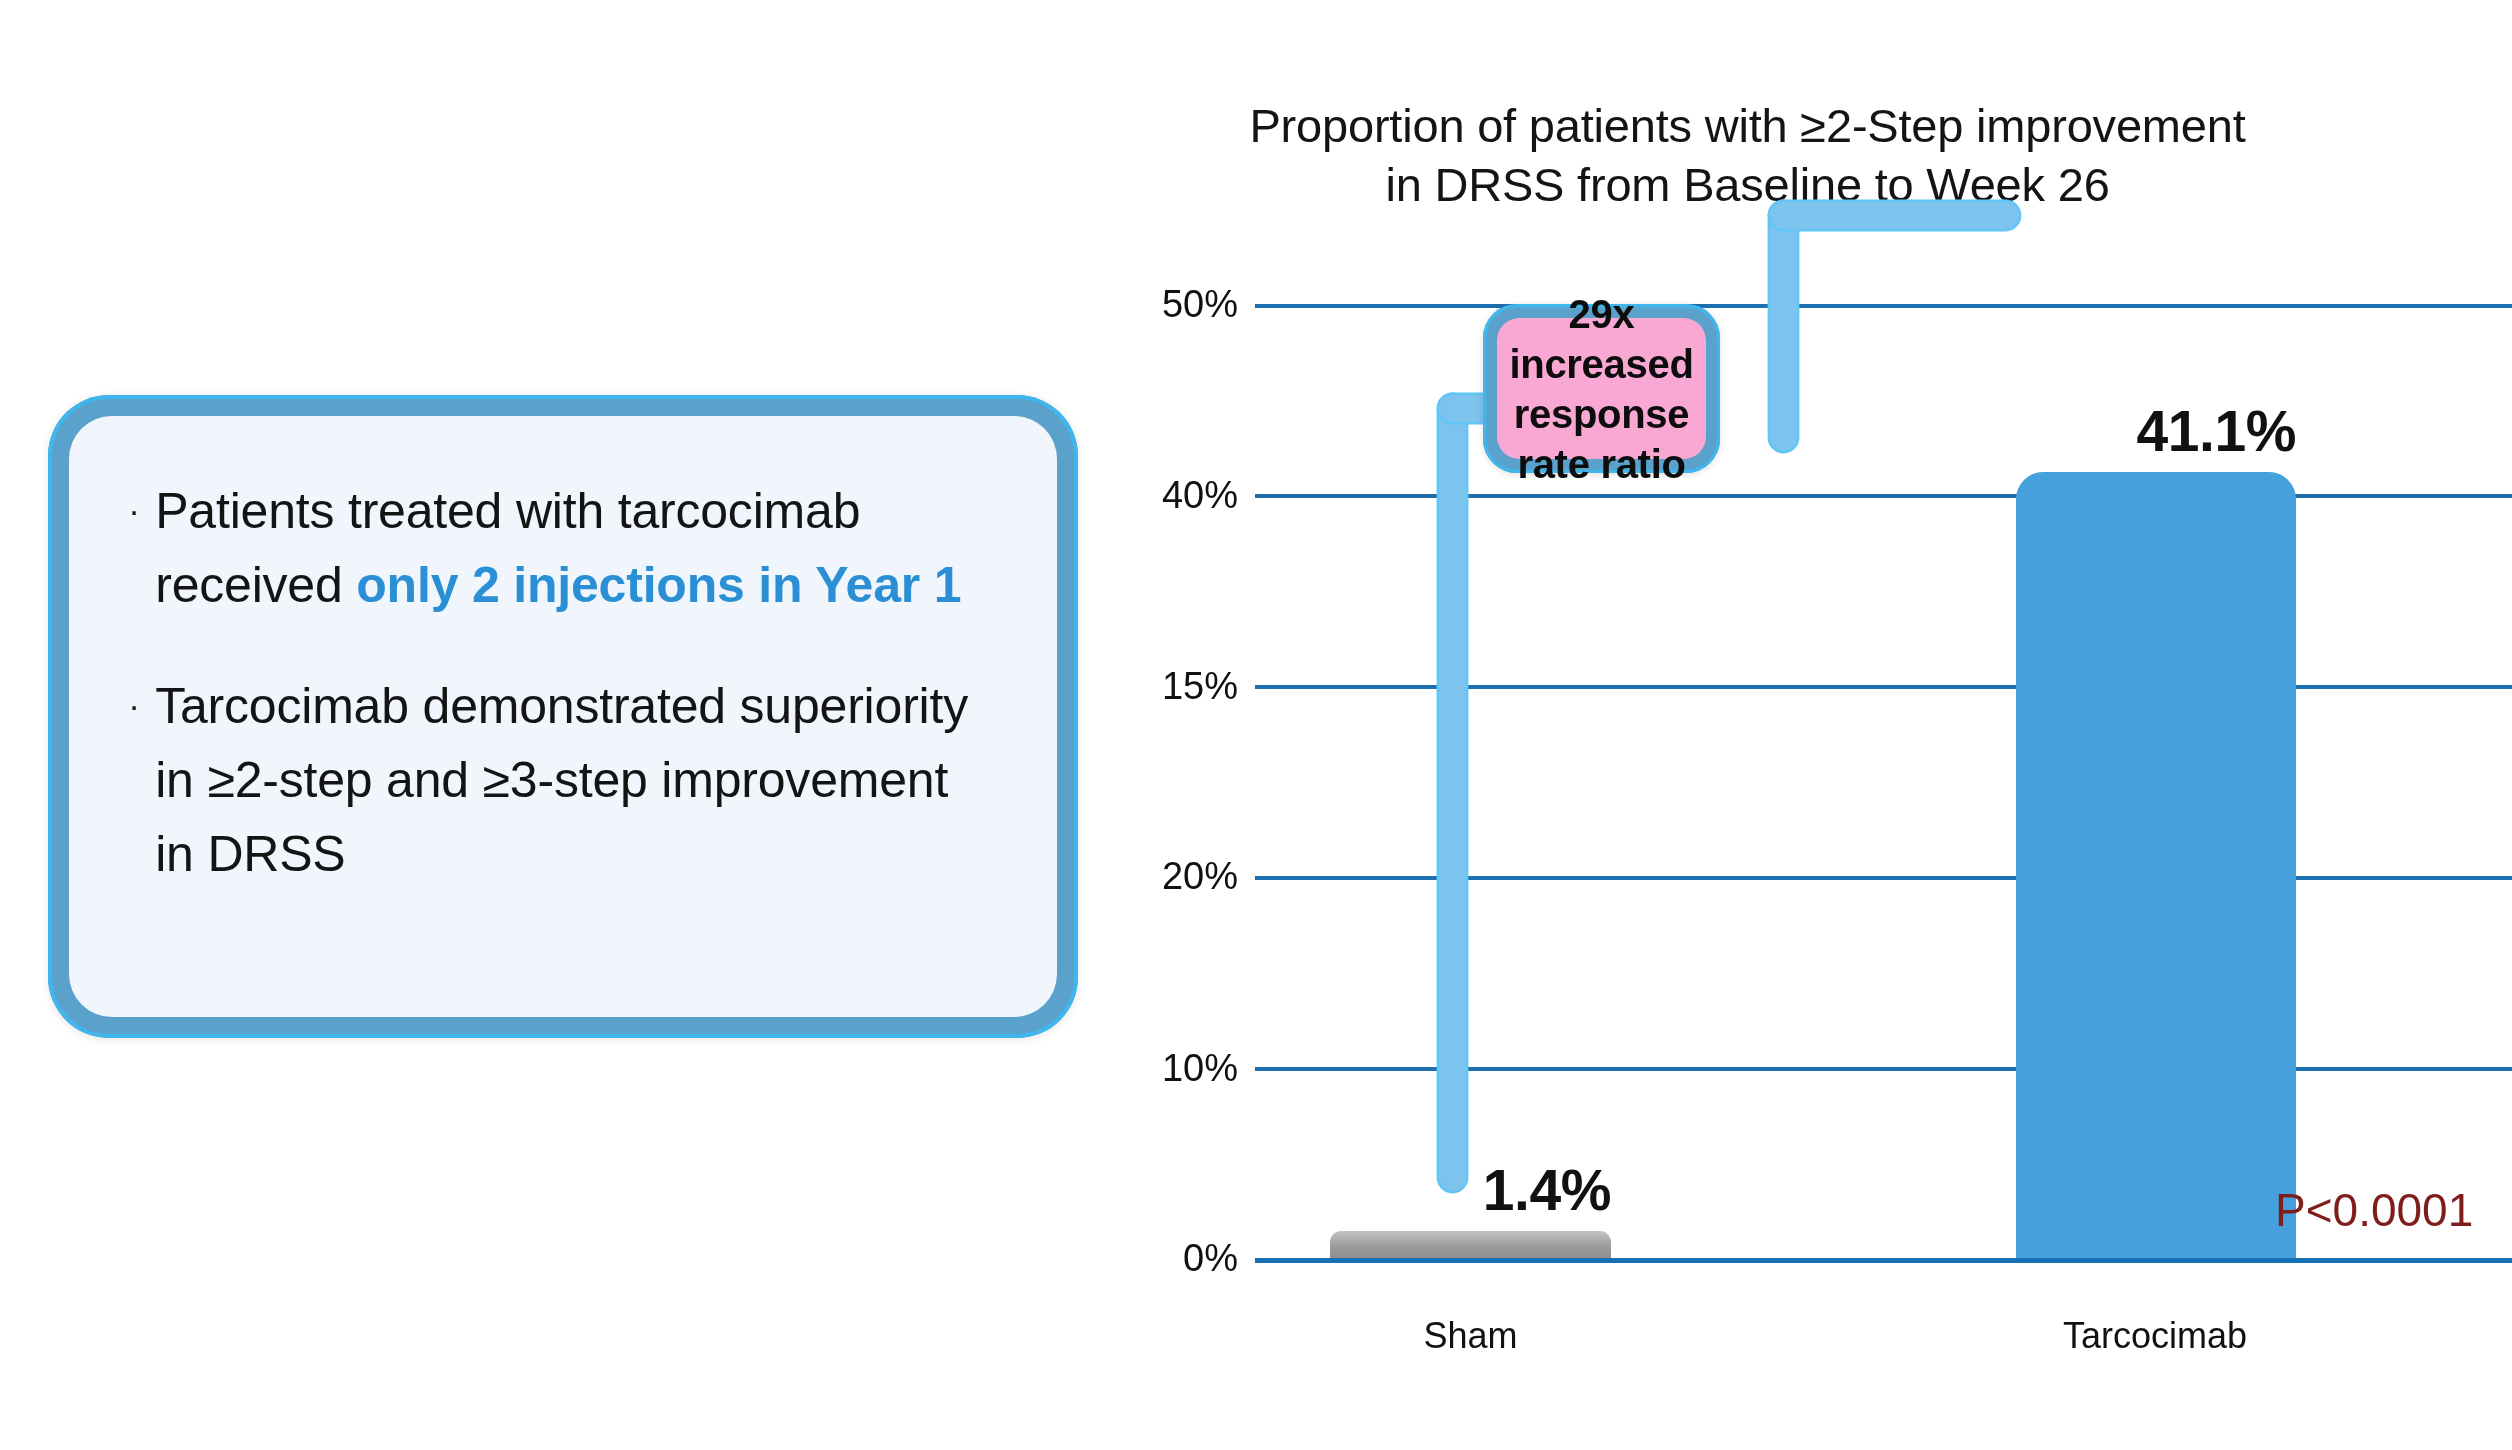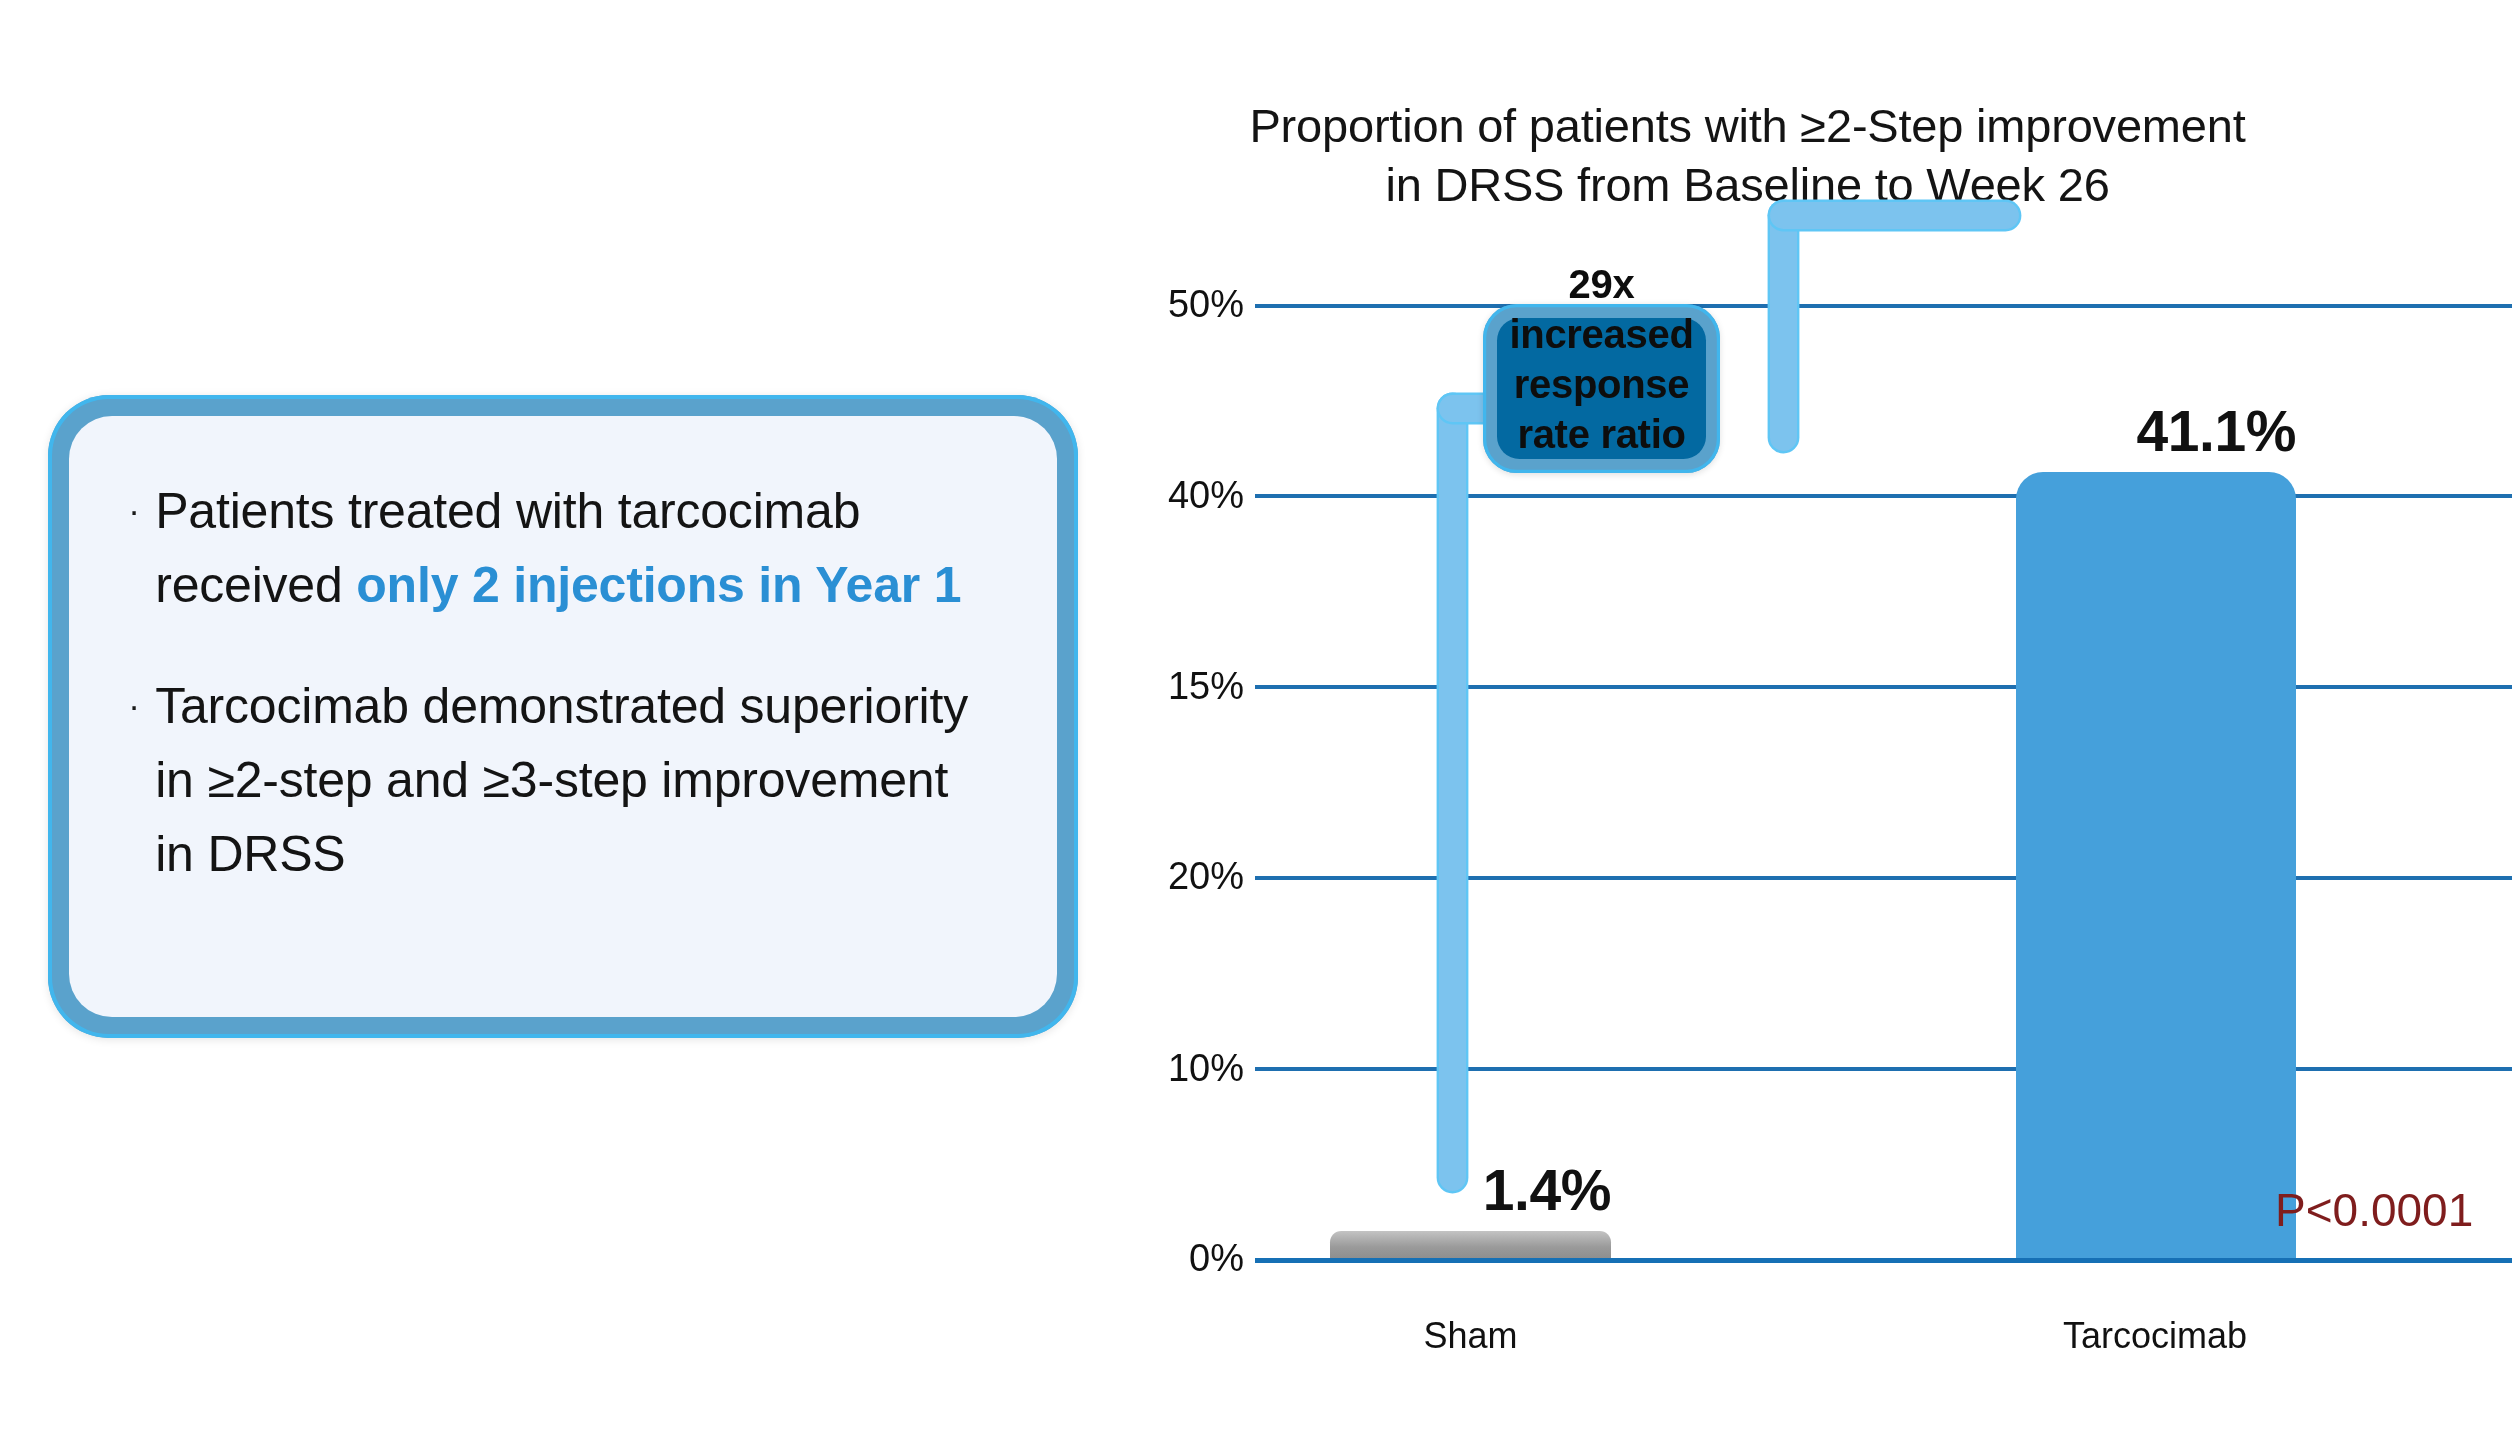--- a/index.html
+++ b/index.html
@@ -91,21 +91,21 @@
     right: 0;
     height: 4px;
     background: #1e6fb0;
   }
   .gridline.baseline {
     height: 4.8px;
     background: #1670b5;
   }
   .ytick {
     position: absolute;
-    left: 6px;
+    left: 0px;
     width: 129px;
     text-align: right;
     font-size: 38px;
     line-height: 38px;
     color: #111111;
     font-weight: 400;
   }
 
   .bar {
     position: absolute;
@@ -196,23 +196,23 @@
     border-radius: 34px;
     background: #5aa2cc;
     box-shadow: 0 0 0 3.2px #41b6ed inset, 0 1.6px 6.4px rgba(0,0,0,0.12);
     padding: 13.7px;
   }
   #callout-inner {
     width: 100%;
     height: 100%;
     box-sizing: border-box;
     border-radius: 22.5px;
-    background: #0369a1;
+    background: #f9a8d4;
     display: flex;
-    align-items: flex-end;
+    align-items: center;
     justify-content: center;
   }
   #callout-text {
     font-size: 40px;
     line-height: 50px;
     font-weight: 700;
     color: #0d0d0d;
     text-align: center;
     letter-spacing: -0.3px;
     padding: 0 8px;

